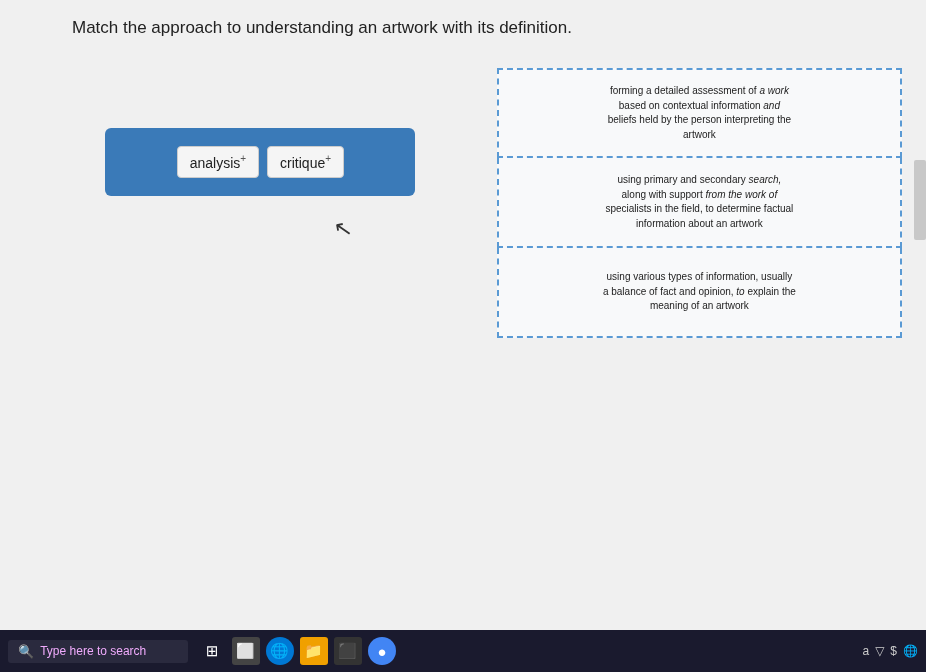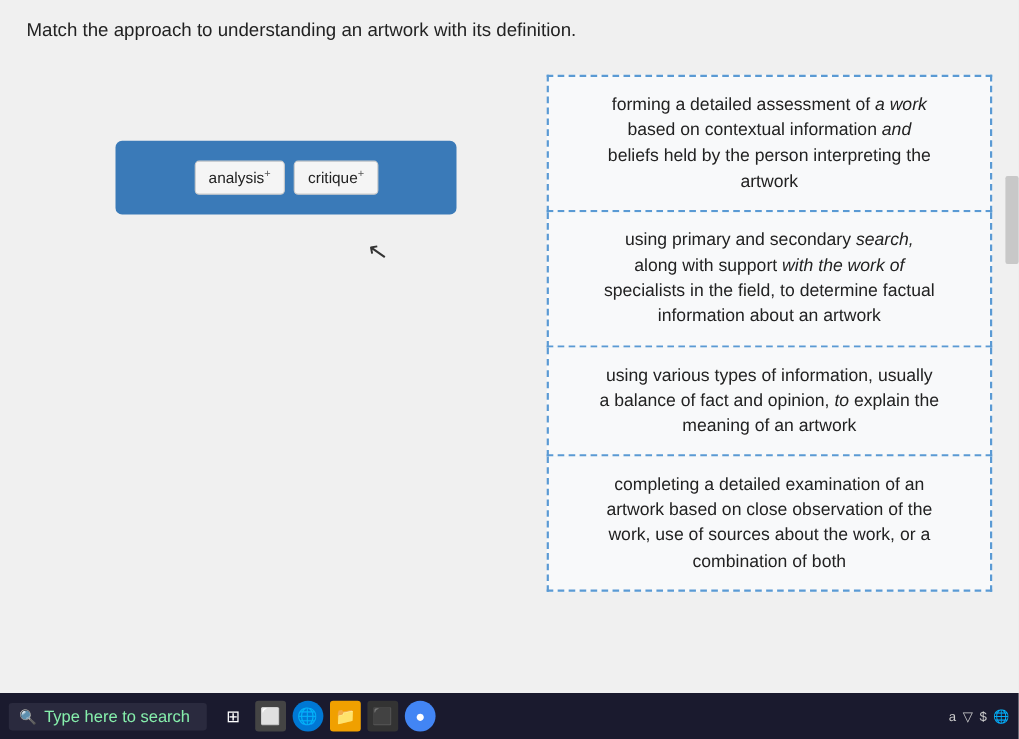--- a/index.html
+++ b/index.html
@@ -19,20 +19,21 @@
       background: #f0f0f0;
       padding: 18px 24px;
       position: relative;
     }
 
     .question-text {
       font-size: 17px;
       color: #222;
       margin-bottom: 30px;
       font-weight: 400;
+      margin-left: 48px;
     }
 
     .content-area {
       display: flex;
       flex-direction: row;
       gap: 0;
       align-items: flex-start;
       margin-top: 10px;
     }
 
@@ -98,21 +99,21 @@
       width: 420px;
       display: flex;
       flex-direction: column;
       gap: 0;
     }
 
     .def-box {
       border: 2px dashed #5a9ad4;
       background: #f8f9fa;
       padding: 14px 16px;
-      font-size: 16px;
+      font-size: 10px;
       color: #222;
       text-align: center;
       line-height: 1.45;
       min-height: 90px;
       display: flex;
       align-items: center;
       justify-content: center;
     }
 
     .def-box:nth-child(2) {
@@ -153,22 +154,22 @@
       gap: 6px;
       width: 180px;
     }
 
     .taskbar-search-icon {
       color: #aaa;
       font-size: 13px;
     }
 
     .taskbar-search-text {
-      color: #86efac;
-      font-size: 15px;
+      color: #f0abfc;
+      font-size: 12px;
     }
 
     .taskbar-icons {
       display: flex;
       align-items: center;
       gap: 6px;
       margin-left: 6px;
     }
 
     .taskbar-icon {
@@ -244,42 +245,34 @@
           forming a detailed assessment of <em>a work</em><br>
           based on contextual information <em>and</em><br>
           beliefs held by the person interpreting the<br>
           artwork
         </span>
       </div>
 
       <div class="def-box">
         <span class="def-text">
           using primary and secondary <em>search,</em><br>
-          along with support <em>with the work of</em><br>
+          along with support <em>from the work of</em><br>
           specialists in the field, to determine factual<br>
           information about an artwork
         </span>
       </div>
 
       <div class="def-box">
         <span class="def-text">
           using various types of information, usually<br>
           a balance of fact and opinion, <em>to</em> explain the<br>
           meaning of an artwork
         </span>
       </div>
 
-      <div class="def-box">
-        <span class="def-text">
-          completing a detailed examination of an<br>
-          artwork based on close observation of the<br>
-          work, use of sources about the work, or a<br>
-          combination of both
-        </span>
-      </div>
 
     </div>
 
     <div class="scroll-indicator"></div>
 
   </div>
 </div>
 
 <div class="taskbar">
 

